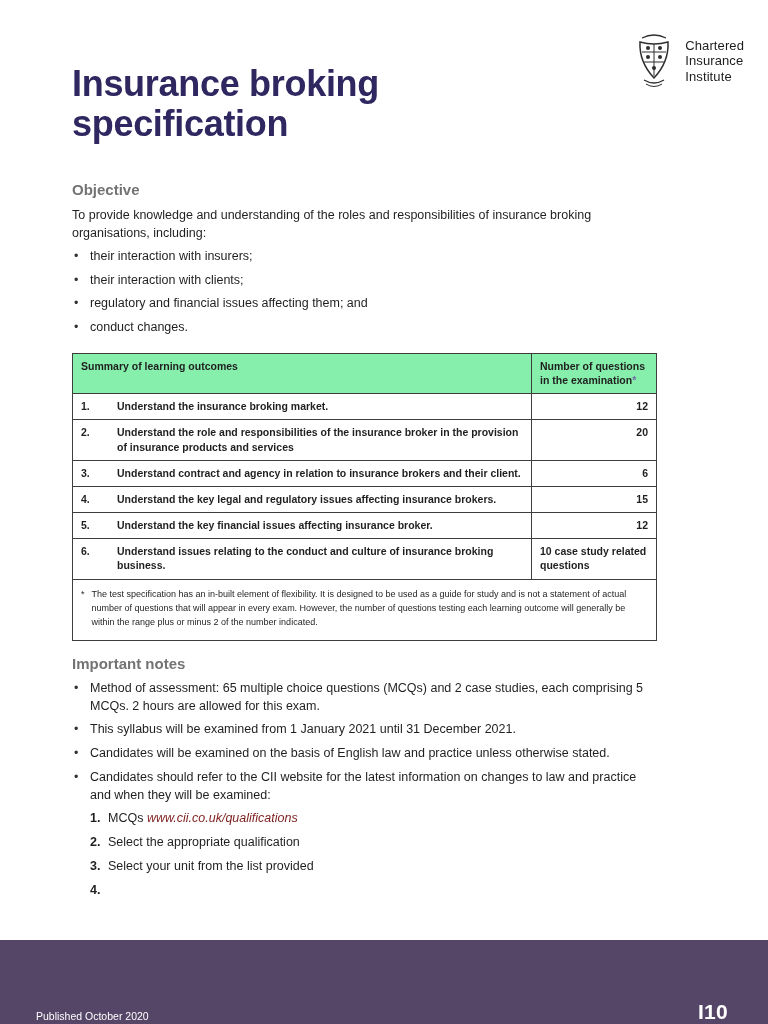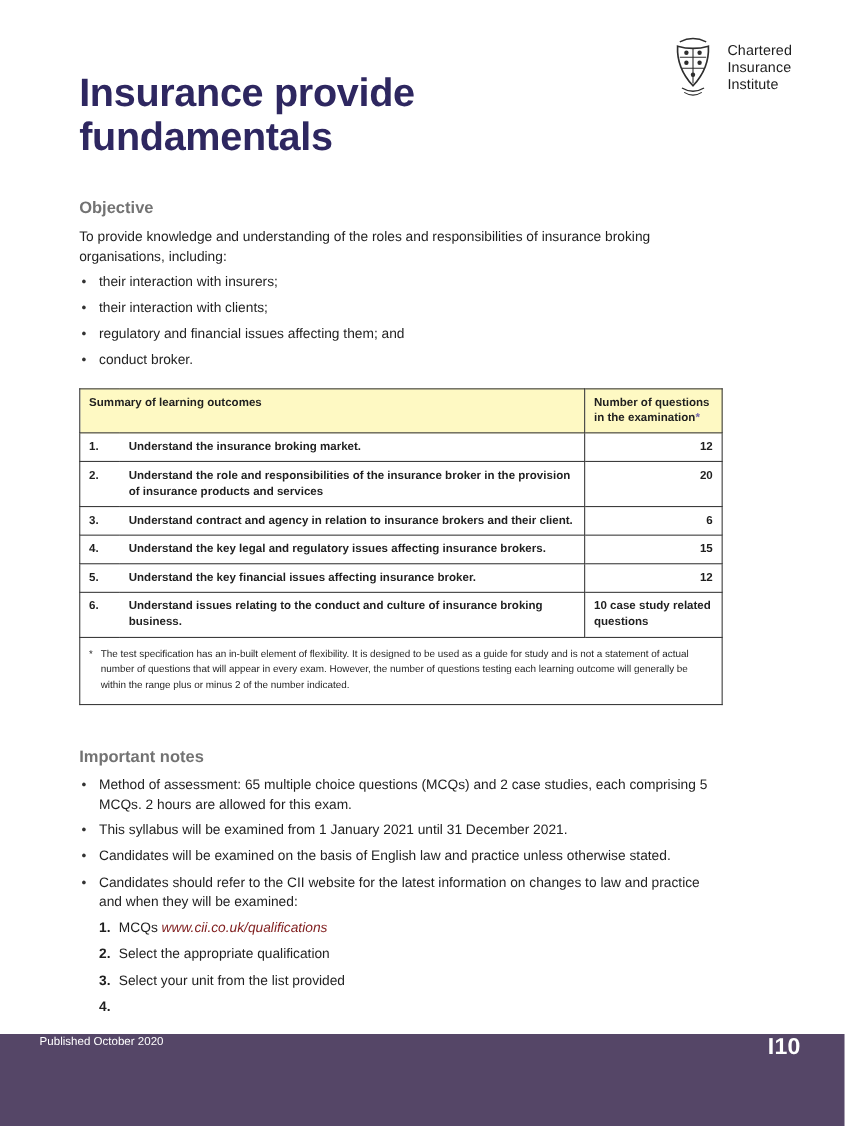--- a/index.html
+++ b/index.html
@@ -9,21 +9,21 @@
     height: 1024px;
     background: #ffffff;
     font-family: "Liberation Sans", sans-serif;
     color: #1f1f1f;
     overflow: hidden;
   }
   
   .logo {
     position: absolute;
     top: 32px;
-    right: 48px;
+    right: 24px;
     display: flex;
     align-items: center;
     gap: 9px;
   }
   .logo-text { font-size: 13px; line-height: 15.5px; color: #1d1d1d; letter-spacing: 0.1px; }
   
   .content {
     padding: 0 111px 0 72px;
     box-sizing: border-box;
   }
@@ -35,42 +35,42 @@
     font-weight: bold;
     color: #2e2760;
     letter-spacing: -0.3px;
   }
   .section-heading {
     margin: 36px 0 8px 0;
     font-size: 15px;
     font-weight: bold;
     color: #737373;
   }
-  .section-heading.notes { margin-top: 39px; }
+  .section-heading.notes { margin-top: 14px; }
   .body-text { font-size: 12.5px; line-height: 1.45; margin: 0 0 0 0; }
   
   .bullet-list { margin: 6px 0 0 0; }
   .bullet-item { display: flex; margin: 0 0 6px 0; font-size: 12.5px; line-height: 1.42; }
   .dot { width: 16px; flex: 0 0 16px; padding-left: 2px; color: #333; }
   .bullet-text { flex: 1; }
   
   .outcomes-table {
     width: 100%;
     margin-top: 16px;
     border-collapse: collapse;
     font-size: 10.5px;
   }
   .outcomes-table th, .outcomes-table td {
     border: 1px solid #3d3d3d;
     padding: 5px 8px 6px 8px;
     vertical-align: top;
     line-height: 1.35;
   }
   .outcomes-table thead th {
-    background: #fef9c3;
+    background: #86efac;
     text-align: left;
     font-weight: bold;
   }
   .th-questions { width: 108px; }
   .asterisk { color: #7468aa; }
   .td-num {
     width: 20px;
     border-right: none !important;
     font-weight: bold;
     padding-right: 0;
@@ -100,21 +100,21 @@
   .step-num { width: 18px; flex: 0 0 18px; font-weight: bold; }
   .link { color: #7f1d1d; font-style: italic; text-decoration: none; cursor: pointer; }
   
   .footer {
     position: absolute;
     left: 0; right: 0; bottom: 0;
     height: 84px;
     background: #554667;
     color: #ffffff;
     display: flex;
-    align-items: flex-start;
+    align-items: flex-end;
     justify-content: space-between;
     padding: 0 40px 0 36px;
     box-sizing: border-box;
   }
   .footer-left { font-size: 10.5px; line-height: 15px; }
   .footer-code { font-size: 21px; font-weight: bold; letter-spacing: 0.3px; }
   
   .crest svg { display: block; }
 </style>
 </head>
@@ -145,41 +145,41 @@
     </span>
     <div class="logo-text">
       <div>Chartered</div>
       <div>Insurance</div>
       <div>Institute</div>
     </div>
   </div>
 
   <div class="content">
 
-    <h1 class="title">Insurance provide fundamentals</h1>
+    <h1 class="title">Insurance broking specification</h1>
 
     <h2 class="section-heading">Objective</h2>
     <p class="body-text">To provide knowledge and understanding of the roles and responsibilities of insurance broking organisations, including:</p>
 
     <div class="bullet-list">
       <div class="bullet-item">
         <span class="dot">•</span>
         <span class="bullet-text">their interaction with insurers;</span>
       </div>
       <div class="bullet-item">
         <span class="dot">•</span>
         <span class="bullet-text">their interaction with clients;</span>
       </div>
       <div class="bullet-item">
         <span class="dot">•</span>
         <span class="bullet-text">regulatory and financial issues affecting them; and</span>
       </div>
       <div class="bullet-item">
         <span class="dot">•</span>
-        <span class="bullet-text">conduct broker.</span>
+        <span class="bullet-text">conduct changes.</span>
       </div>
     </div>
 
     <table class="outcomes-table">
       <thead>
         <tr>
           <th colspan="2" class="th-outcome">
             <span>Summary of learning outcomes</span>
           </th>
           <th class="th-questions">

